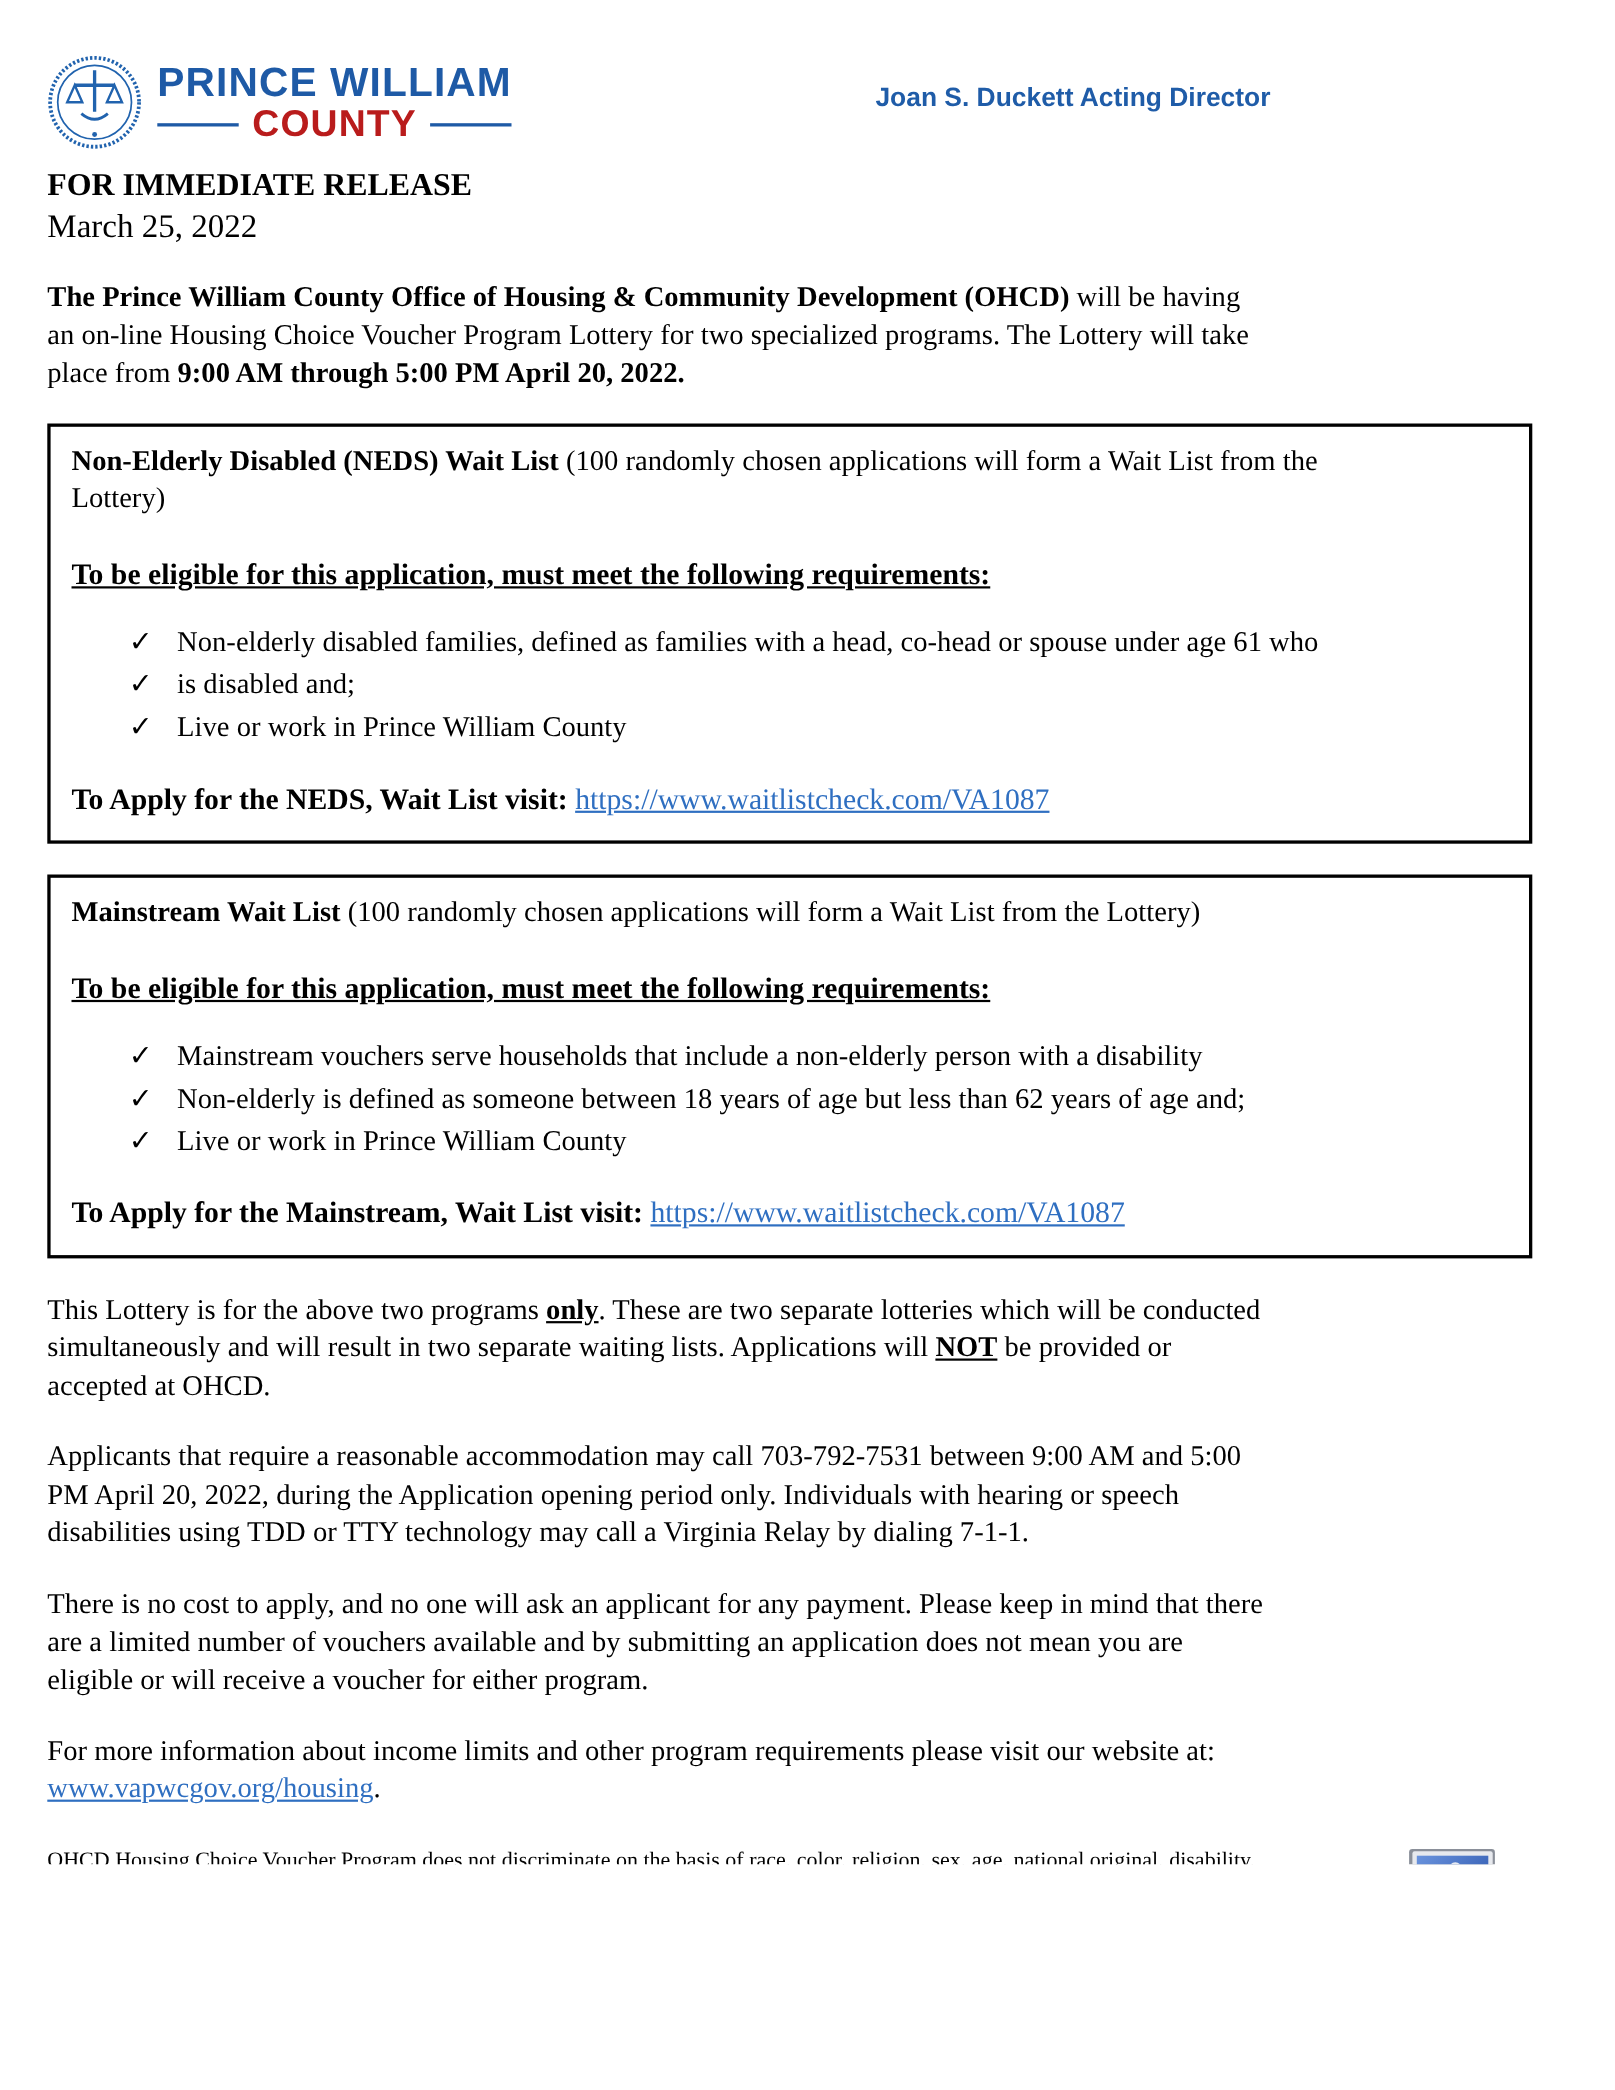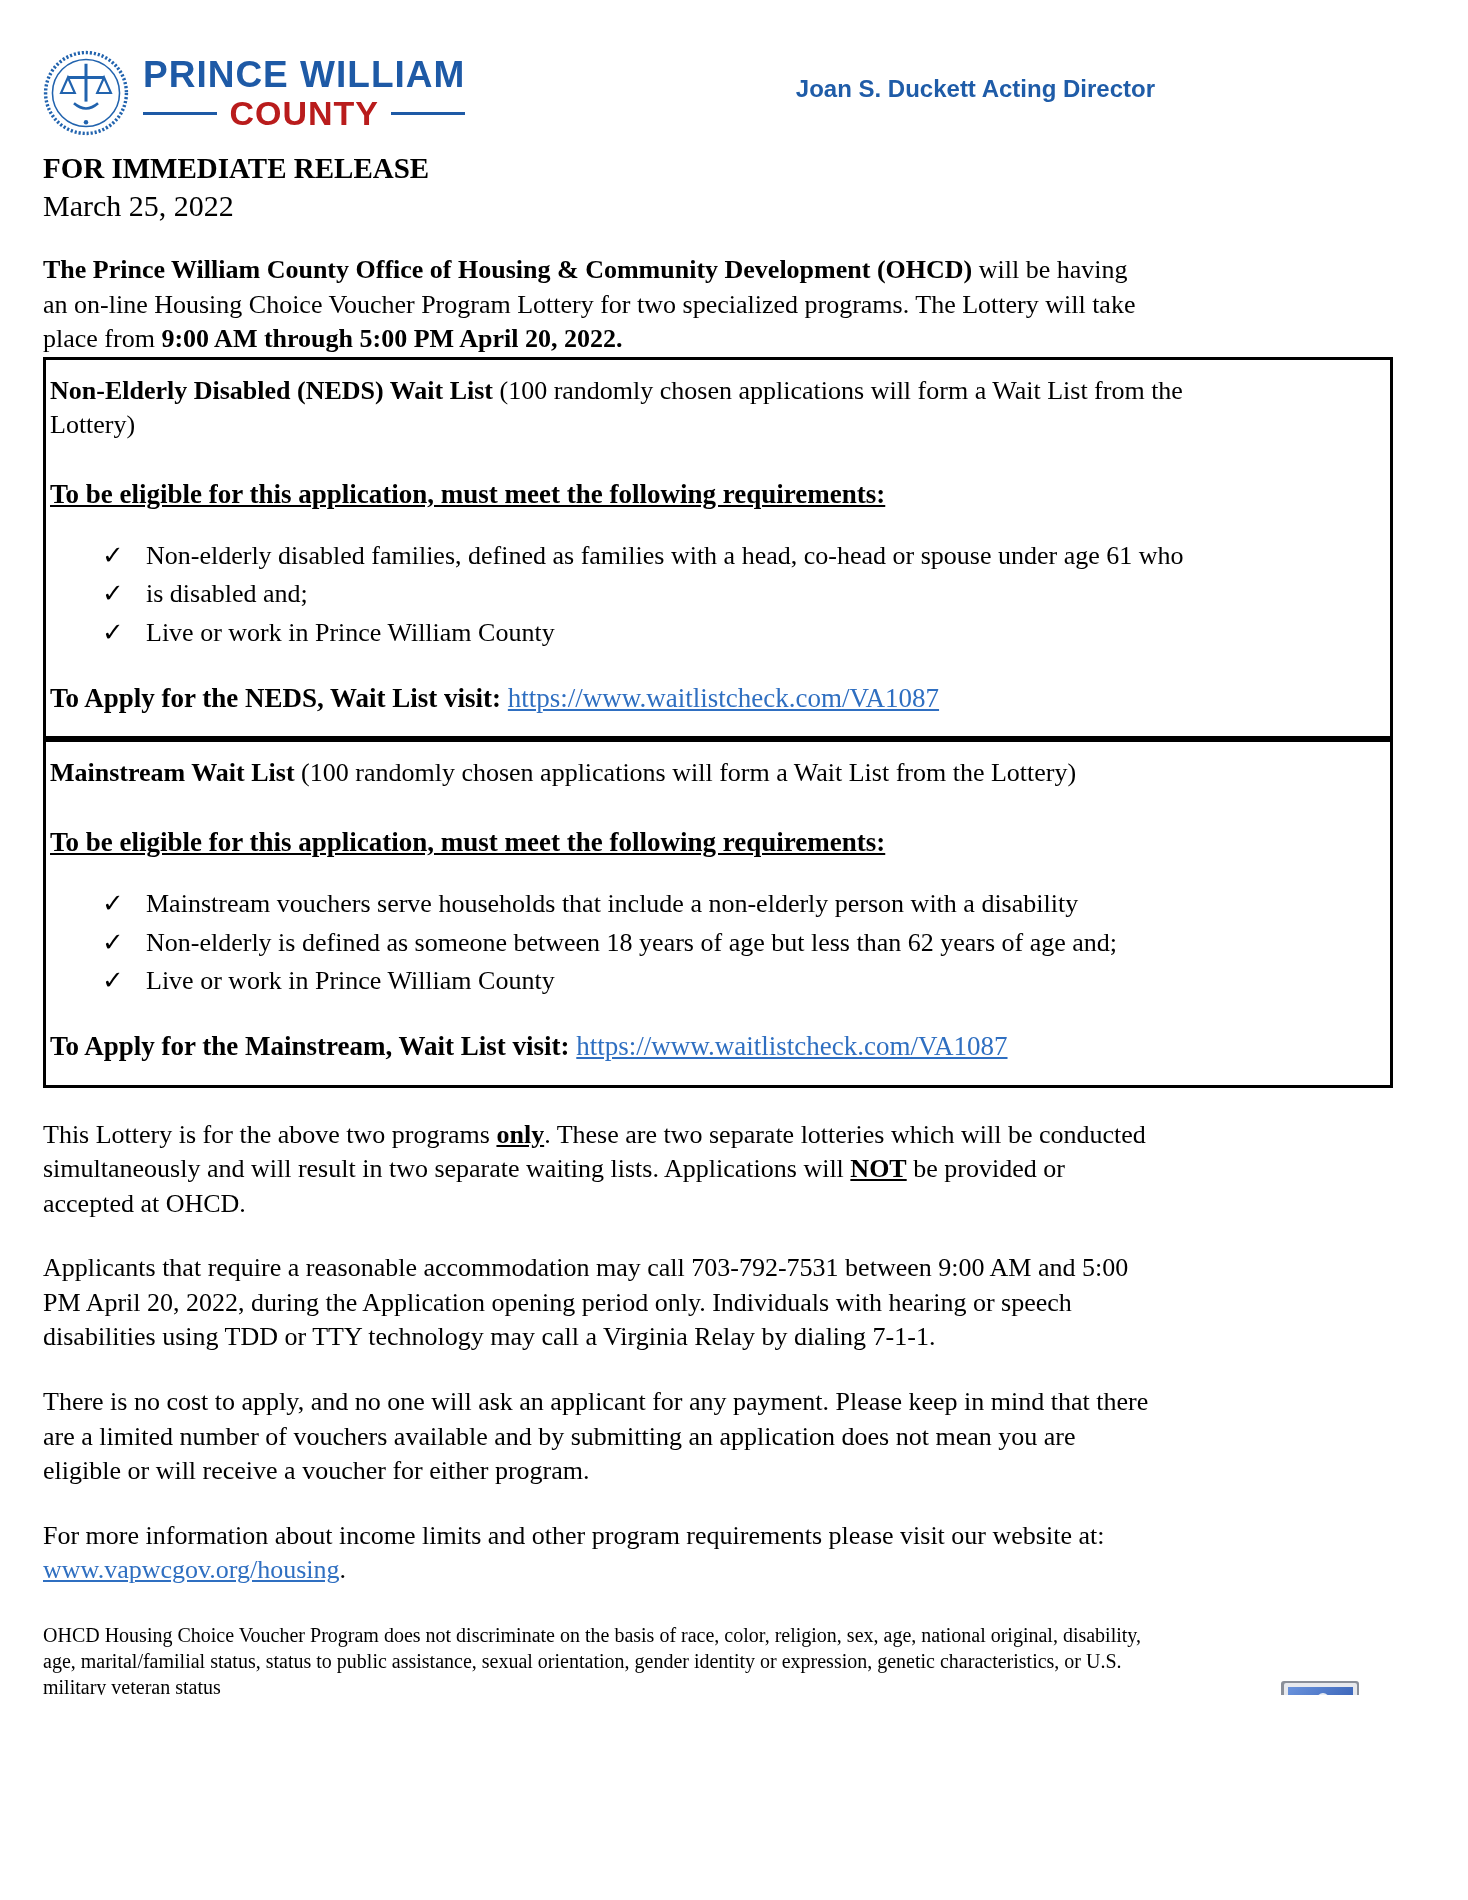--- a/index.html
+++ b/index.html
@@ -52,21 +52,22 @@
     font-size: 30px; line-height: 1.4; margin: 32px 60px 0 0;
   }
 
   
   .body-par { font-size: 26px; line-height: 1.33; margin: 30px 240px 0 0; }
   .doc-link { color: #2f6fc1; text-decoration: underline; cursor: pointer; }
 
   
   .req-box {
     border: 3px solid #000;
-    padding: 10px 150px 20px 4px;
+    margin-top: 28px;
+    padding: 10px 150px 20px 19px;
     font-size: 26px; line-height: 1.33;
   }
   .req-box .box-heading { margin: 4px 0 0 0; }
   .req-box .eligibility {
     font-weight: bold; text-decoration: underline;
     margin: 34px 0 0 0; font-size: 27px;
   }
   .checklist { list-style: none; margin: 26px 0 0 0; padding: 0 0 0 52px; }
   .checklist li { display: flex; align-items: baseline; margin-top: 4px; }
   .check-glyph { flex: 0 0 auto; width: 44px; font-size: 26px; }

